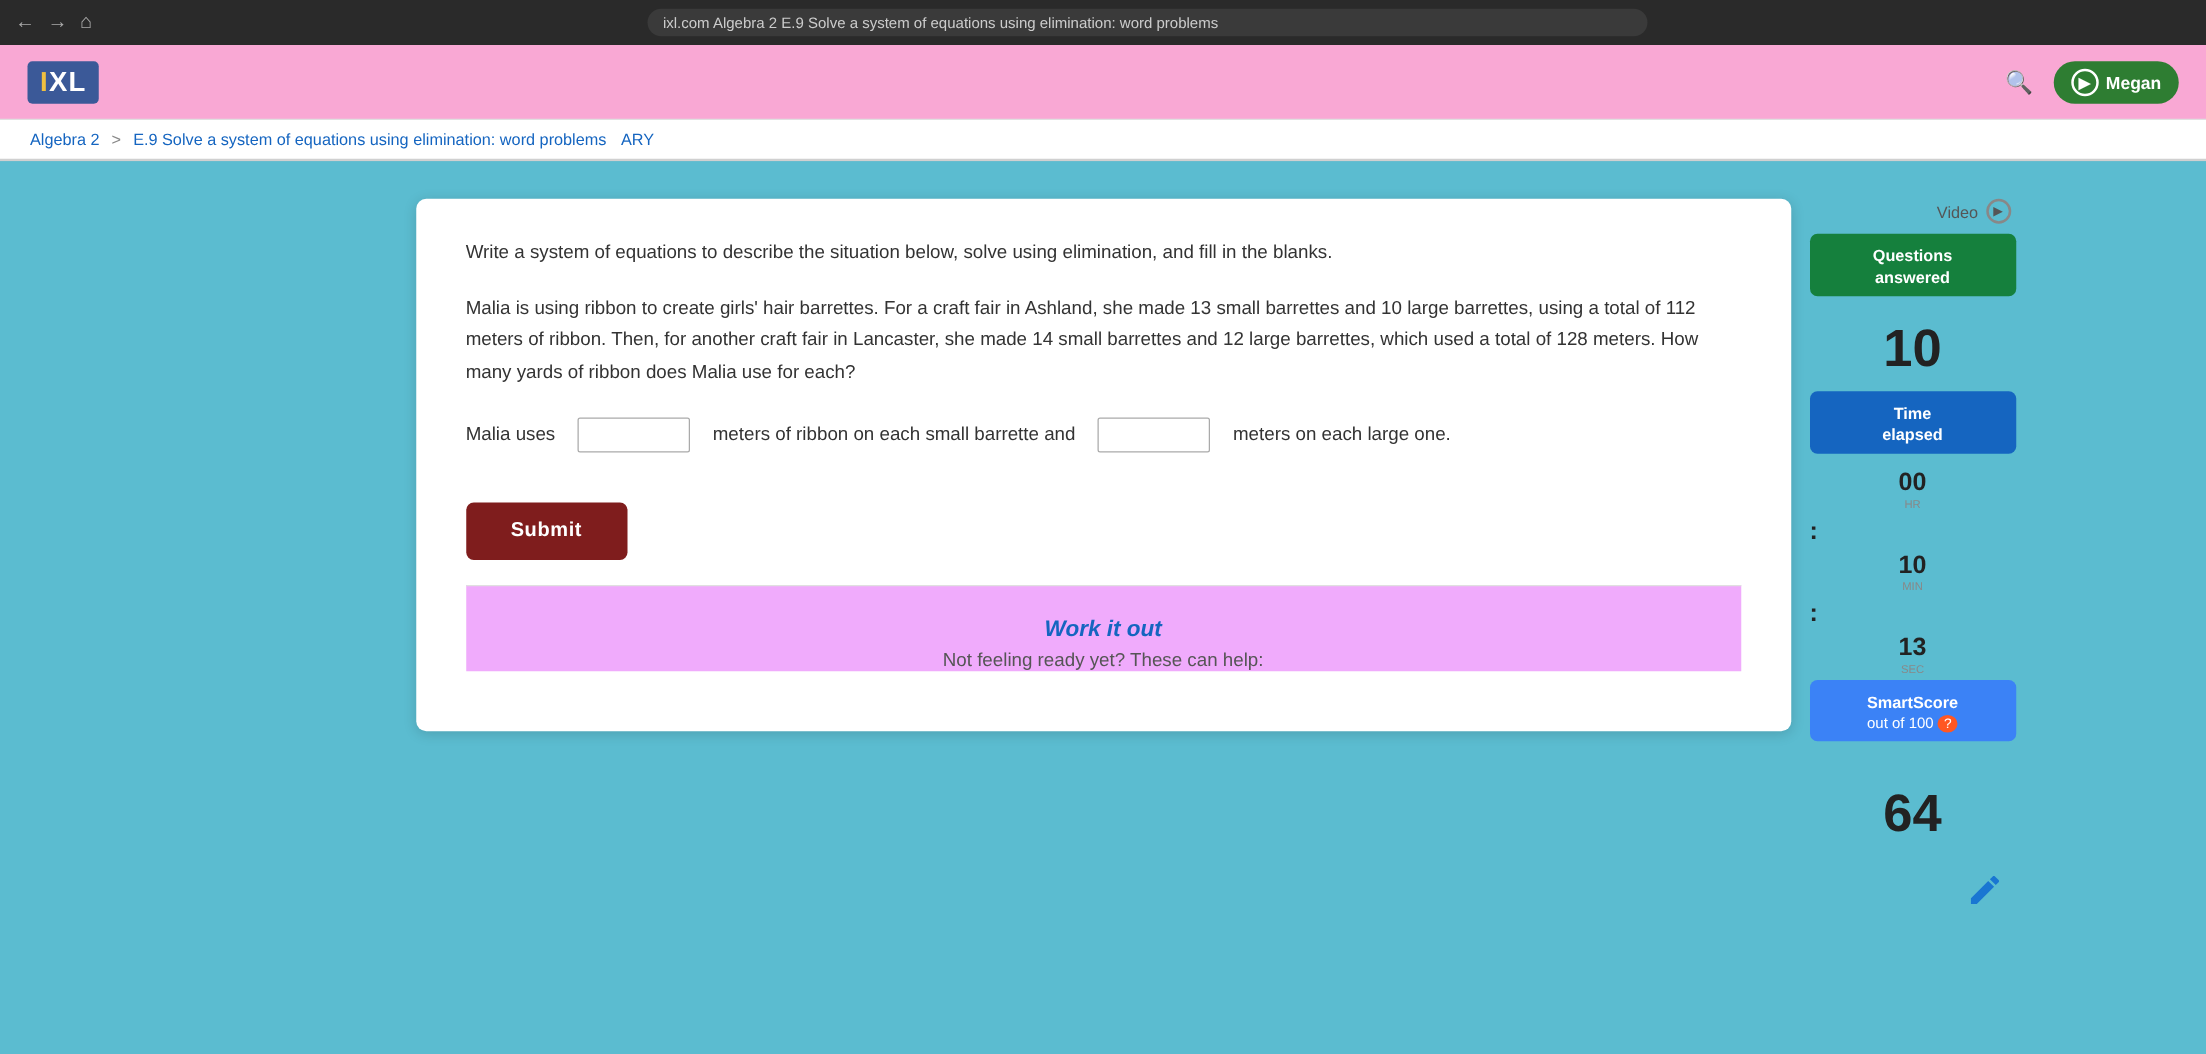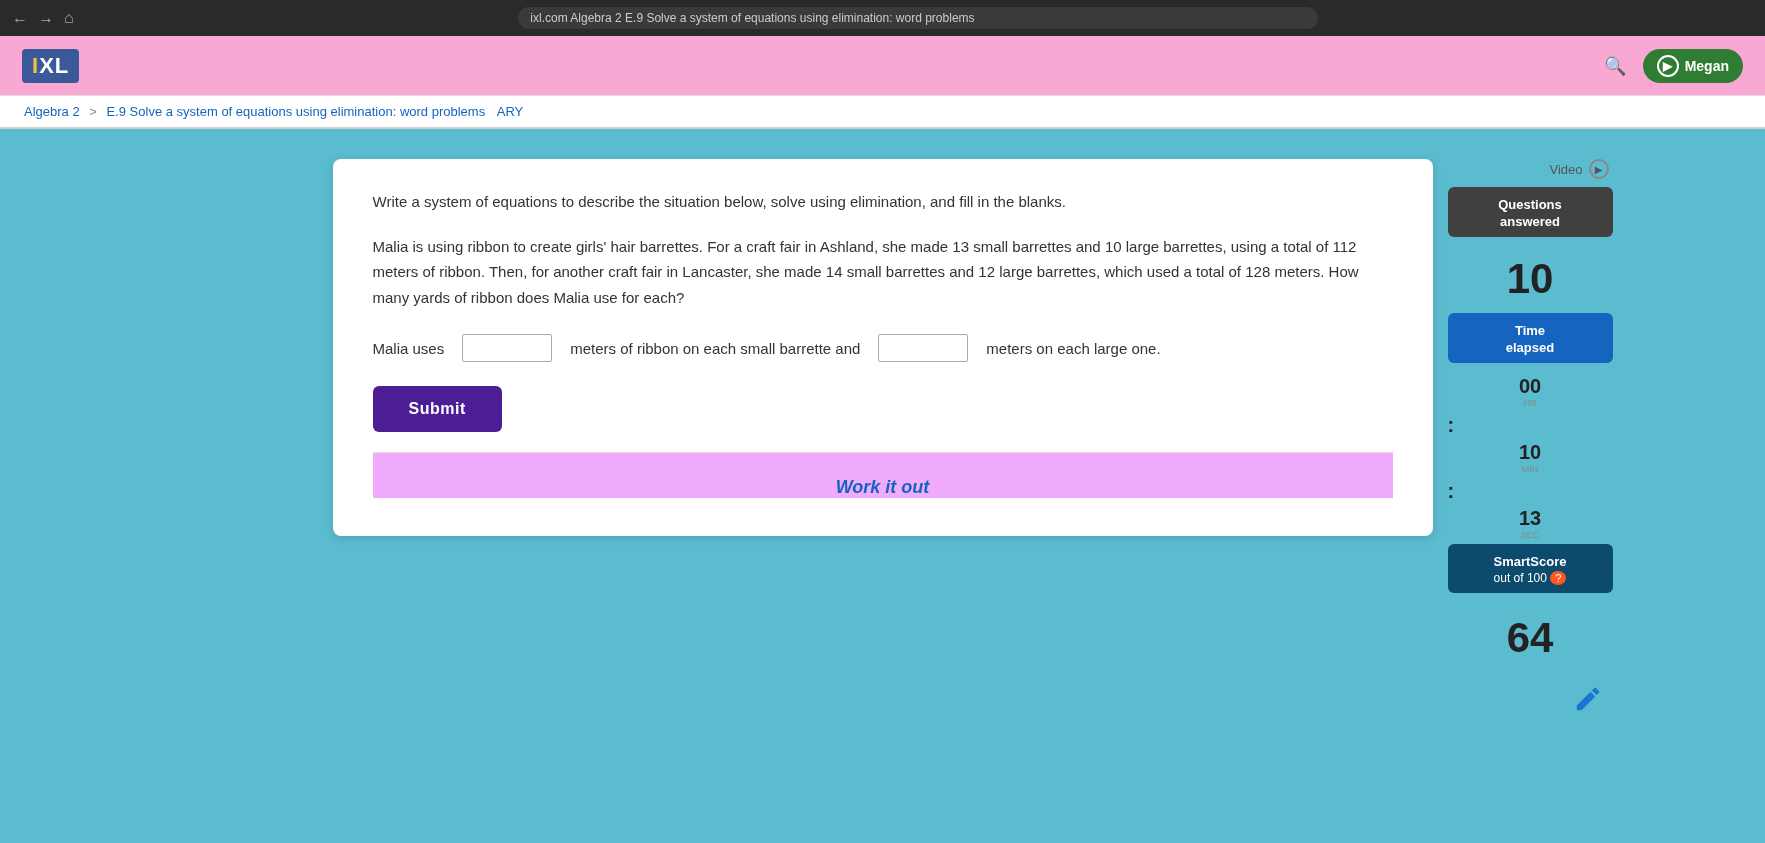--- a/index.html
+++ b/index.html
@@ -161,21 +161,21 @@
       border-radius: 50%;
       border: 2px solid #888;
       display: flex;
       align-items: center;
       justify-content: center;
       font-size: 10px;
       color: #555;
     }
 
     .questions-box {
-      background: #404040;
+      background: #15803d;
       color: white;
       border-radius: 6px;
       text-align: center;
       padding: 10px 12px 6px;
       font-size: 13px;
       font-weight: bold;
       line-height: 1.3;
       margin-bottom: 8px;
     }
     .questions-count {
@@ -220,29 +220,29 @@
       text-transform: uppercase;
     }
     .time-sep {
       font-size: 20px;
       font-weight: bold;
       color: #222;
       padding-top: 2px;
     }
 
     .smart-score-box {
-      background: #0c4a6e;
+      background: #3b82f6;
       color: white;
       border-radius: 6px;
       text-align: center;
       padding: 10px 12px 6px;
       font-size: 13px;
       font-weight: bold;
       line-height: 1.3;
-      margin-bottom: 11px;
+      margin-bottom: 24px;
     }
     .smart-score-box .label2 {
       font-size: 12px;
       font-weight: normal;
     }
     .smart-score-val {
       font-size: 42px;
       font-weight: bold;
       color: #222;
       text-align: center;
@@ -265,38 +265,37 @@
     .question-problem {
       font-size: 15px;
       color: #333;
       line-height: 1.7;
       margin-bottom: 24px;
     }
     .answer-line {
       font-size: 15px;
       color: #333;
       line-height: 1.8;
-      margin-bottom: 24px;
-      display: flex;
-      align-items: center;
+      margin-bottom: 40px;
+      display: flex;
       flex-wrap: wrap;
       gap: 18px;
     }
     .answer-input {
       border: 1px solid #aaa;
       border-radius: 2px;
       width: 90px;
       height: 28px;
       padding: 0 6px;
       font-size: 14px;
       outline: none;
     }
 
     .submit-btn {
-      background: #4c1d95;
+      background: #7f1d1d;
       color: white;
       border: none;
       border-radius: 6px;
       padding: 14px 36px;
       font-size: 16px;
       font-weight: bold;
       cursor: pointer;
       letter-spacing: 0.5px;
     }
 
@@ -450,17 +449,18 @@
         <span>meters of ribbon on each small barrette and</span>
         <input class="answer-input" type="text" placeholder="" style="">
         <span>meters on each large one.</span>
       </div>
 
       <button class="submit-btn">Submit</button>
 
       
       <div class="bottom-section">
         <div class="work-it-out">Work it out</div>
+        <div class="not-ready">Not feeling ready yet? These can help:</div>
       </div>
 
     </div>
   </div>
 </div>
 
 </body></html>

